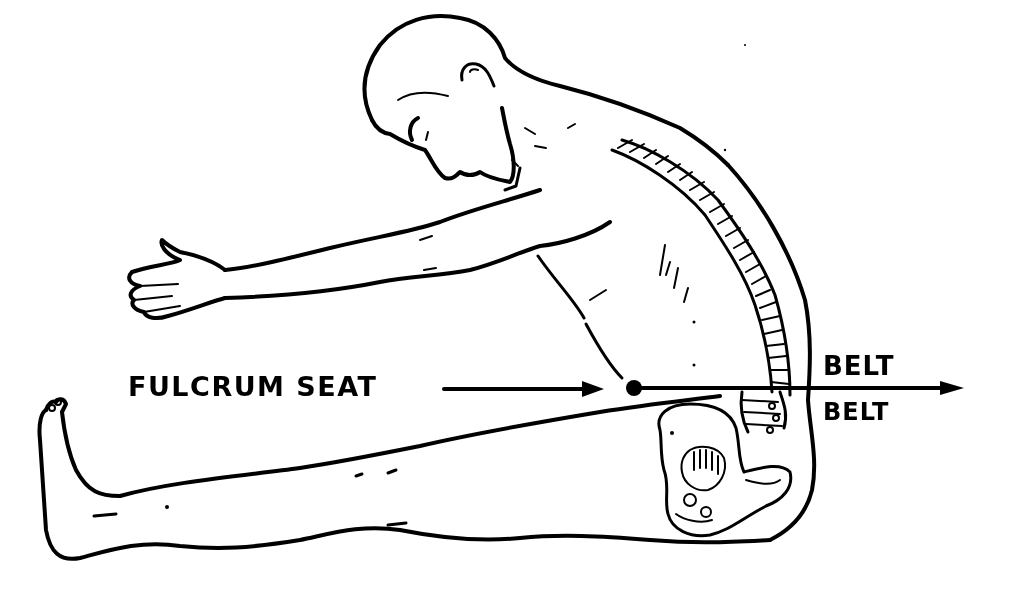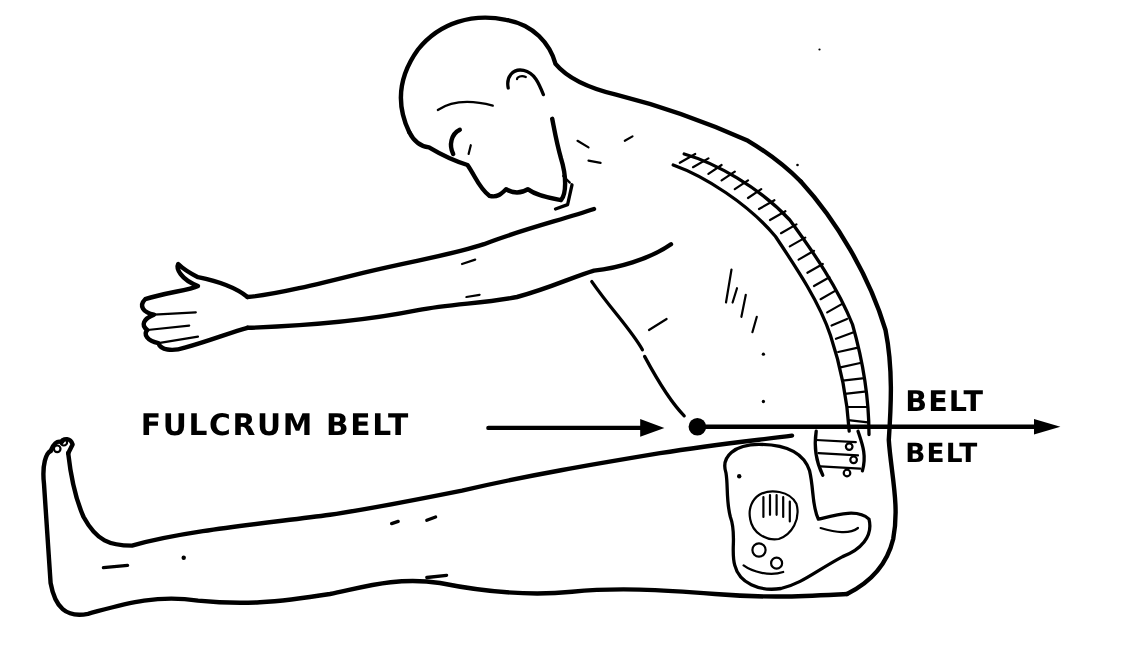--- a/index.html
+++ b/index.html
@@ -164,16 +164,16 @@
     </g>
 
     <circle class="fill-ink" cx="634" cy="388" r="8"></circle>
 
     <g>
       <line class="ink ink-thick" x1="634" y1="388" x2="950" y2="388"></line>
       <polygon class="fill-ink" points="940,381 964,388 940,395"></polygon>
     </g>
   </svg>
 
-  <div class="label label-fulcrum">FULCRUM BELT</div>
+  <div class="label label-fulcrum">FULCRUM SEAT</div>
   <div class="label label-seat">BELT</div>
   <div class="label label-belt">BELT</div>
 </div>
 
 </body></html>

